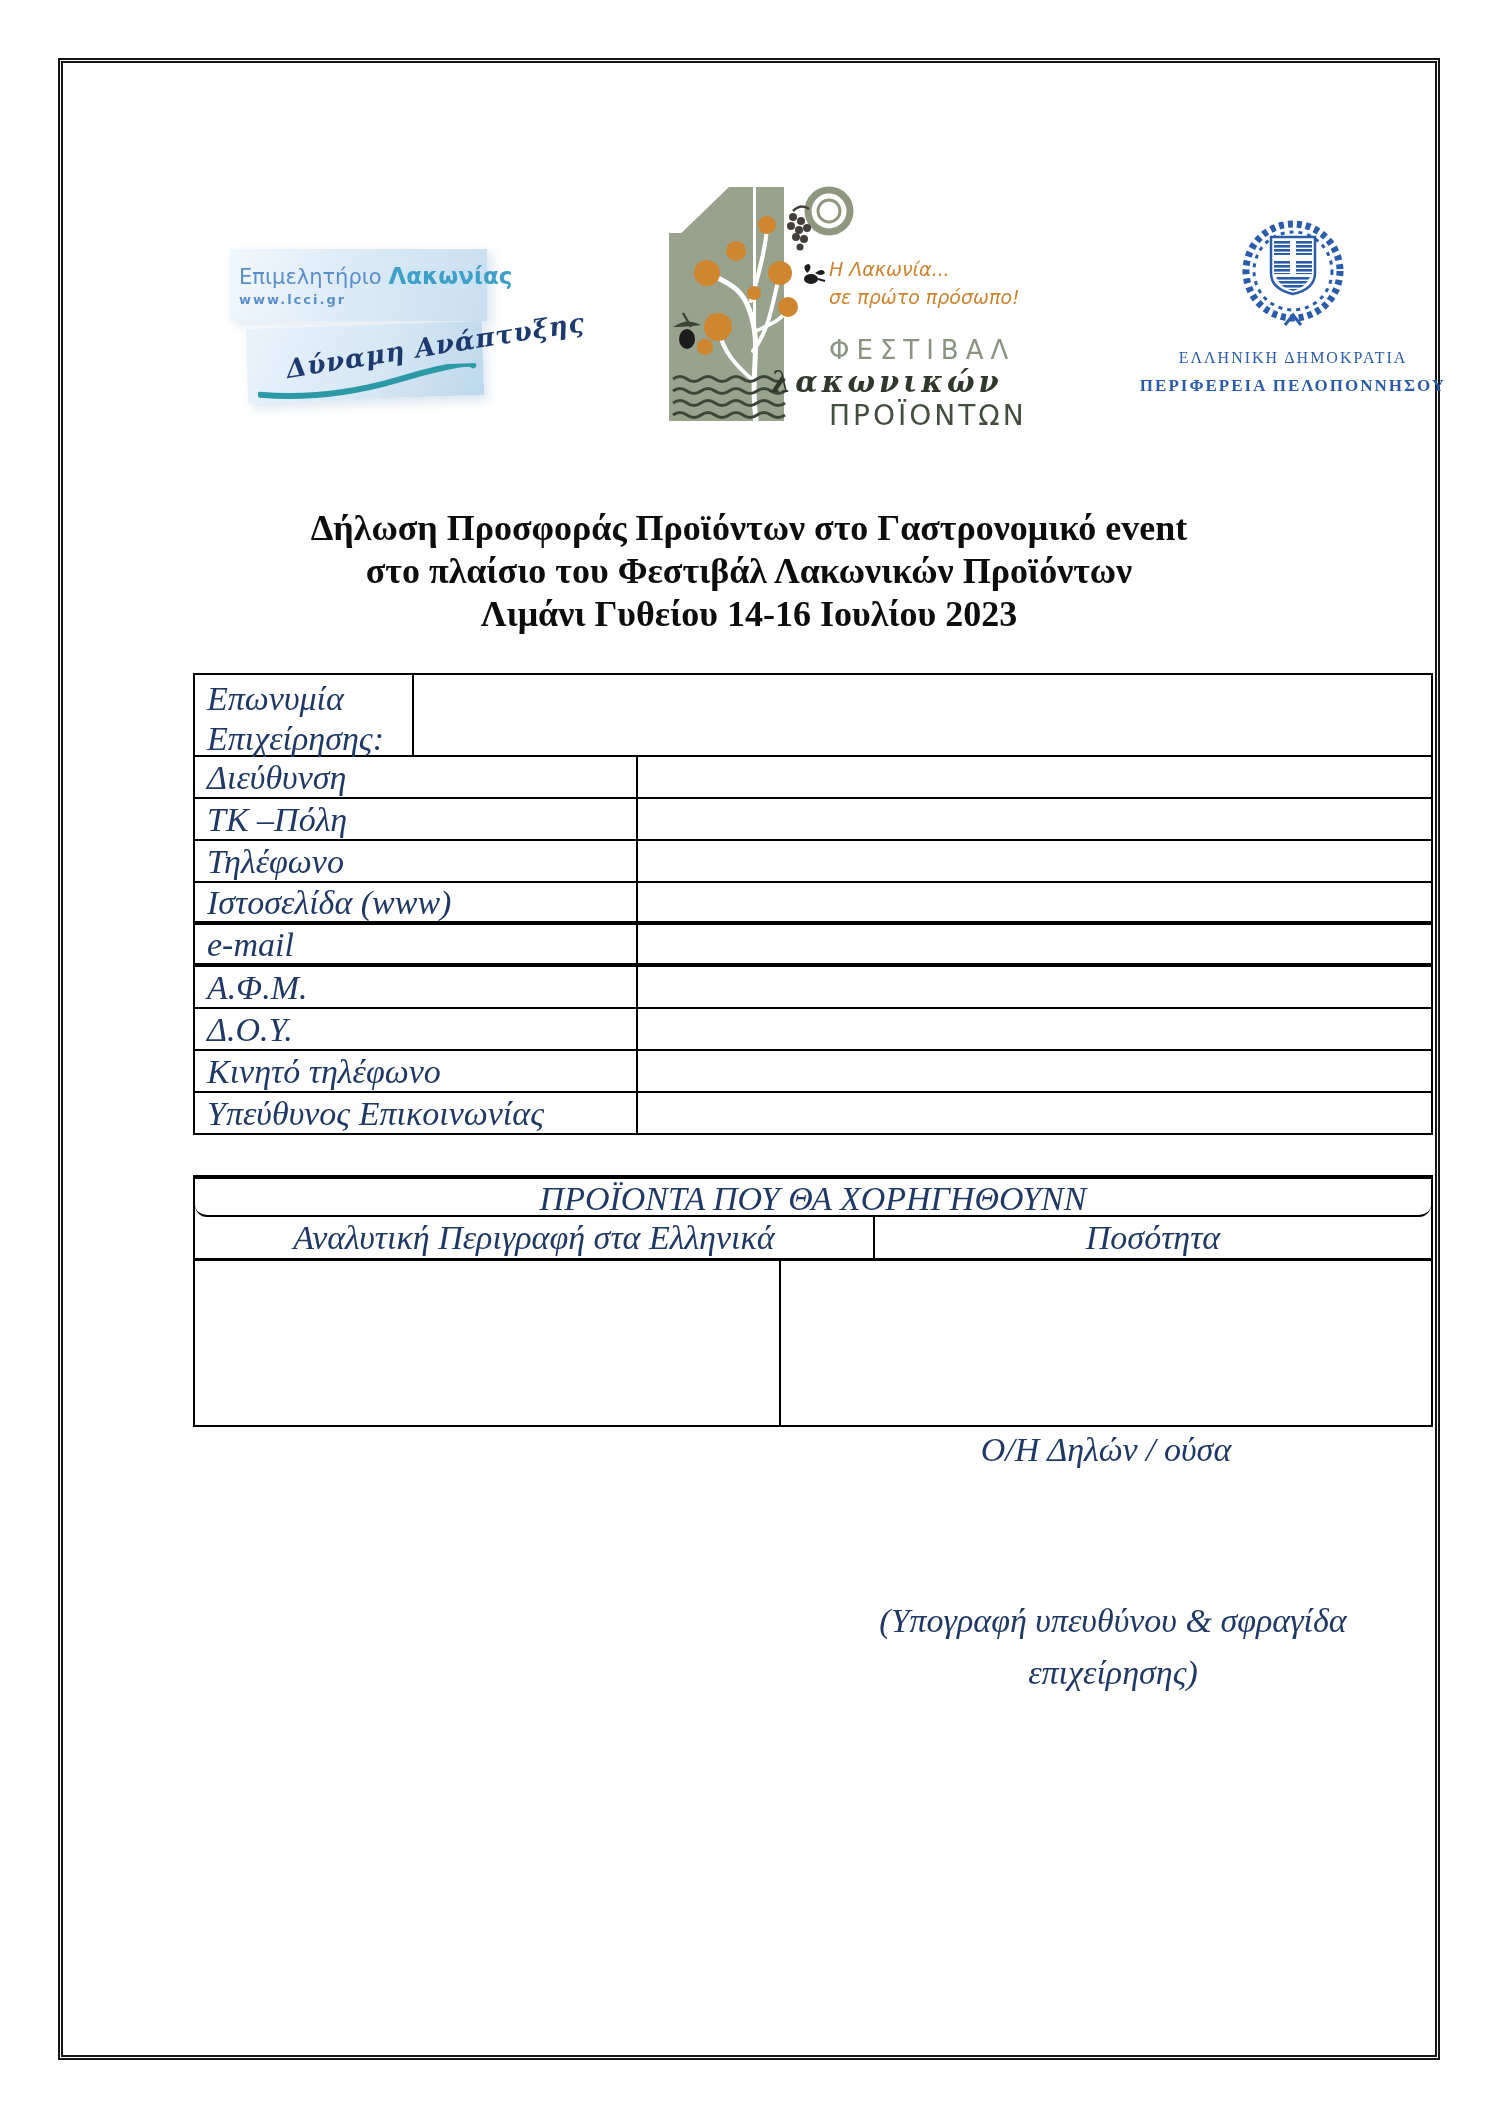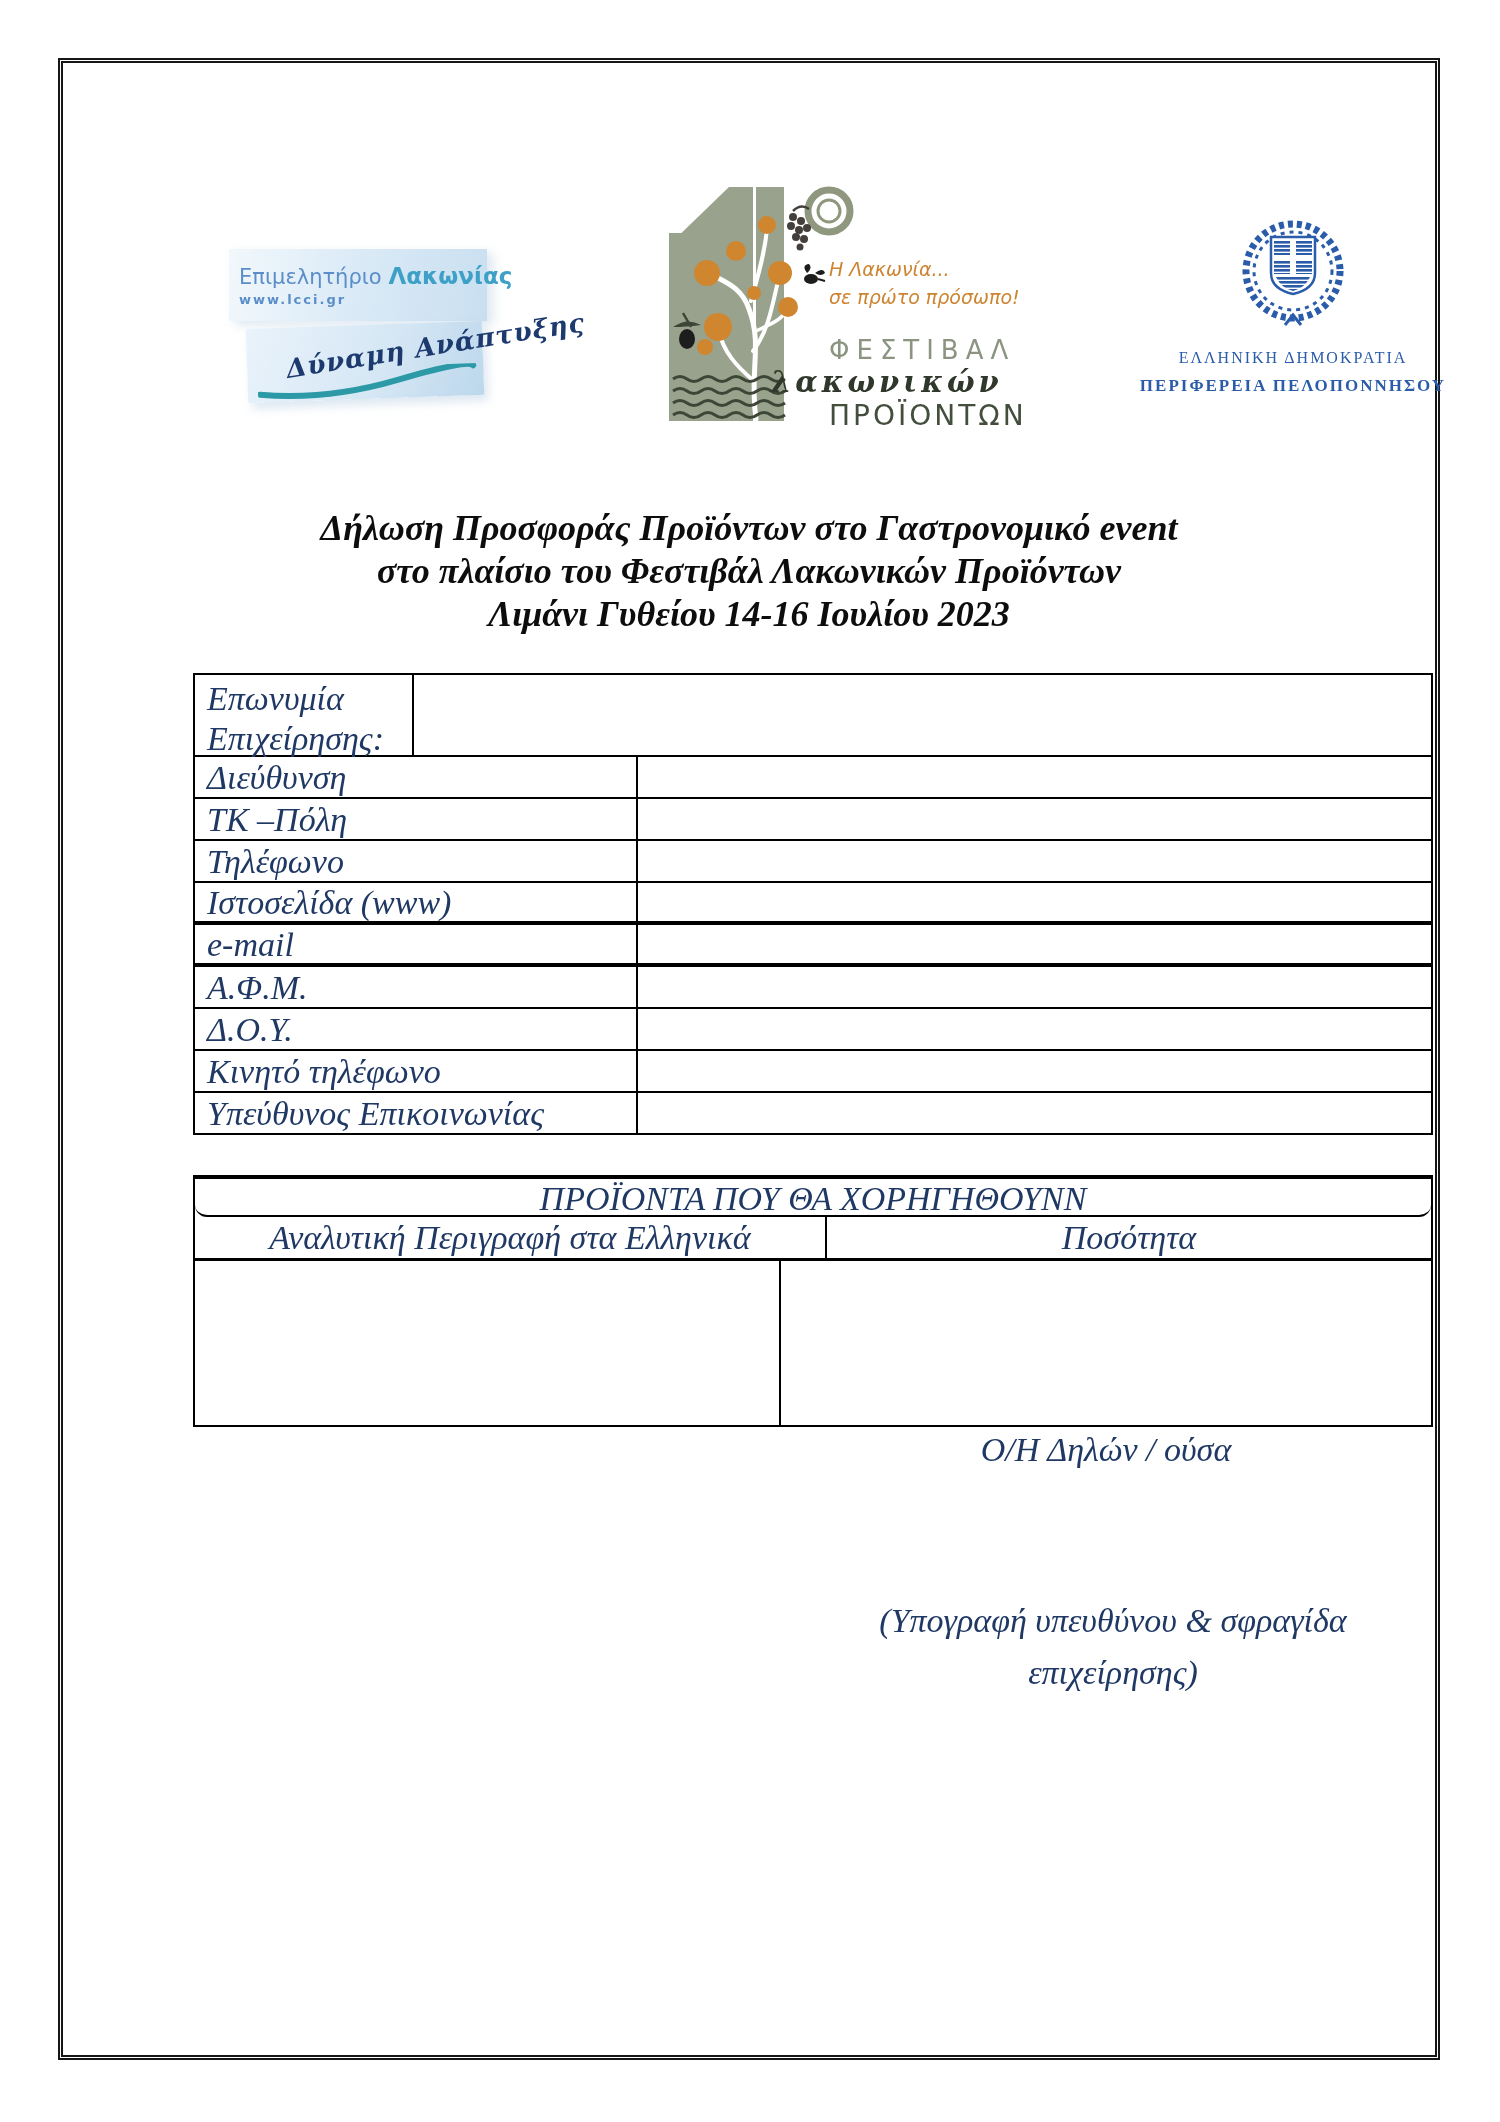--- a/index.html
+++ b/index.html
@@ -47,21 +47,20 @@
 
   .gov{position:absolute;left:1070px;top:150px;width:320px;text-align:center;}
   .gov-line1{font-size:16px;color:#2a5caa;letter-spacing:2px;margin-top:10px;white-space:nowrap;}
   .gov-line2{font-size:17px;font-weight:bold;color:#2a5caa;letter-spacing:2px;margin-top:9px;white-space:nowrap;}
 
   
   .doc-title{
     position:absolute;left:0;top:444px;width:100%;text-align:center;
     font-size:36px;font-weight:bold;color:#0d0d0d;line-height:43px;margin:0;
     letter-spacing:0px;
-    font-style:italic;
   }
 
   
   .form-table{
     position:absolute;left:130px;top:610px;width:1240px;
     border:2px solid #000;border-bottom:none;box-sizing:border-box;
     color:#1f3864;font-style:italic;font-size:34px;
   }
   .t1row{display:flex;border-bottom:2px solid #000;box-sizing:border-box;}
   .t1row.thick{border-bottom-width:4px;}
@@ -75,21 +74,21 @@
   .t1row.first .lbl{width:219px;align-items:flex-start;padding-top:4px;line-height:40px;}
 
   
   .products-table{
     position:absolute;left:130px;top:1112px;width:1240px;
     border:2px solid #000;border-top-width:4px;box-sizing:border-box;
     color:#1f3864;font-style:italic;font-size:34px;
   }
   .t2-title{height:38px;border-bottom:2px solid #000;text-align:center;line-height:40px;box-sizing:border-box;border-radius:12px;}
   .t2-heads{display:flex;height:44px;border-bottom:3px solid #000;box-sizing:border-box;}
-  .t2-heads .c1{width:632px;border-right:2px solid #000;box-sizing:border-box;text-align:center;line-height:42px;}
+  .t2-heads .c1{width:680px;border-right:2px solid #000;box-sizing:border-box;text-align:center;line-height:42px;}
   .t2-heads .c2{flex:1;text-align:center;line-height:42px;}
   .t2-body{display:flex;height:164px;}
   .t2-body .c1{width:586px;border-right:2px solid #000;box-sizing:border-box;}
   .t2-body .c2{flex:1;}
 
   
   .declarant{
     position:absolute;left:716px;top:1368px;width:654px;text-align:center;
     color:#1f3864;font-style:italic;font-size:34px;
   }

